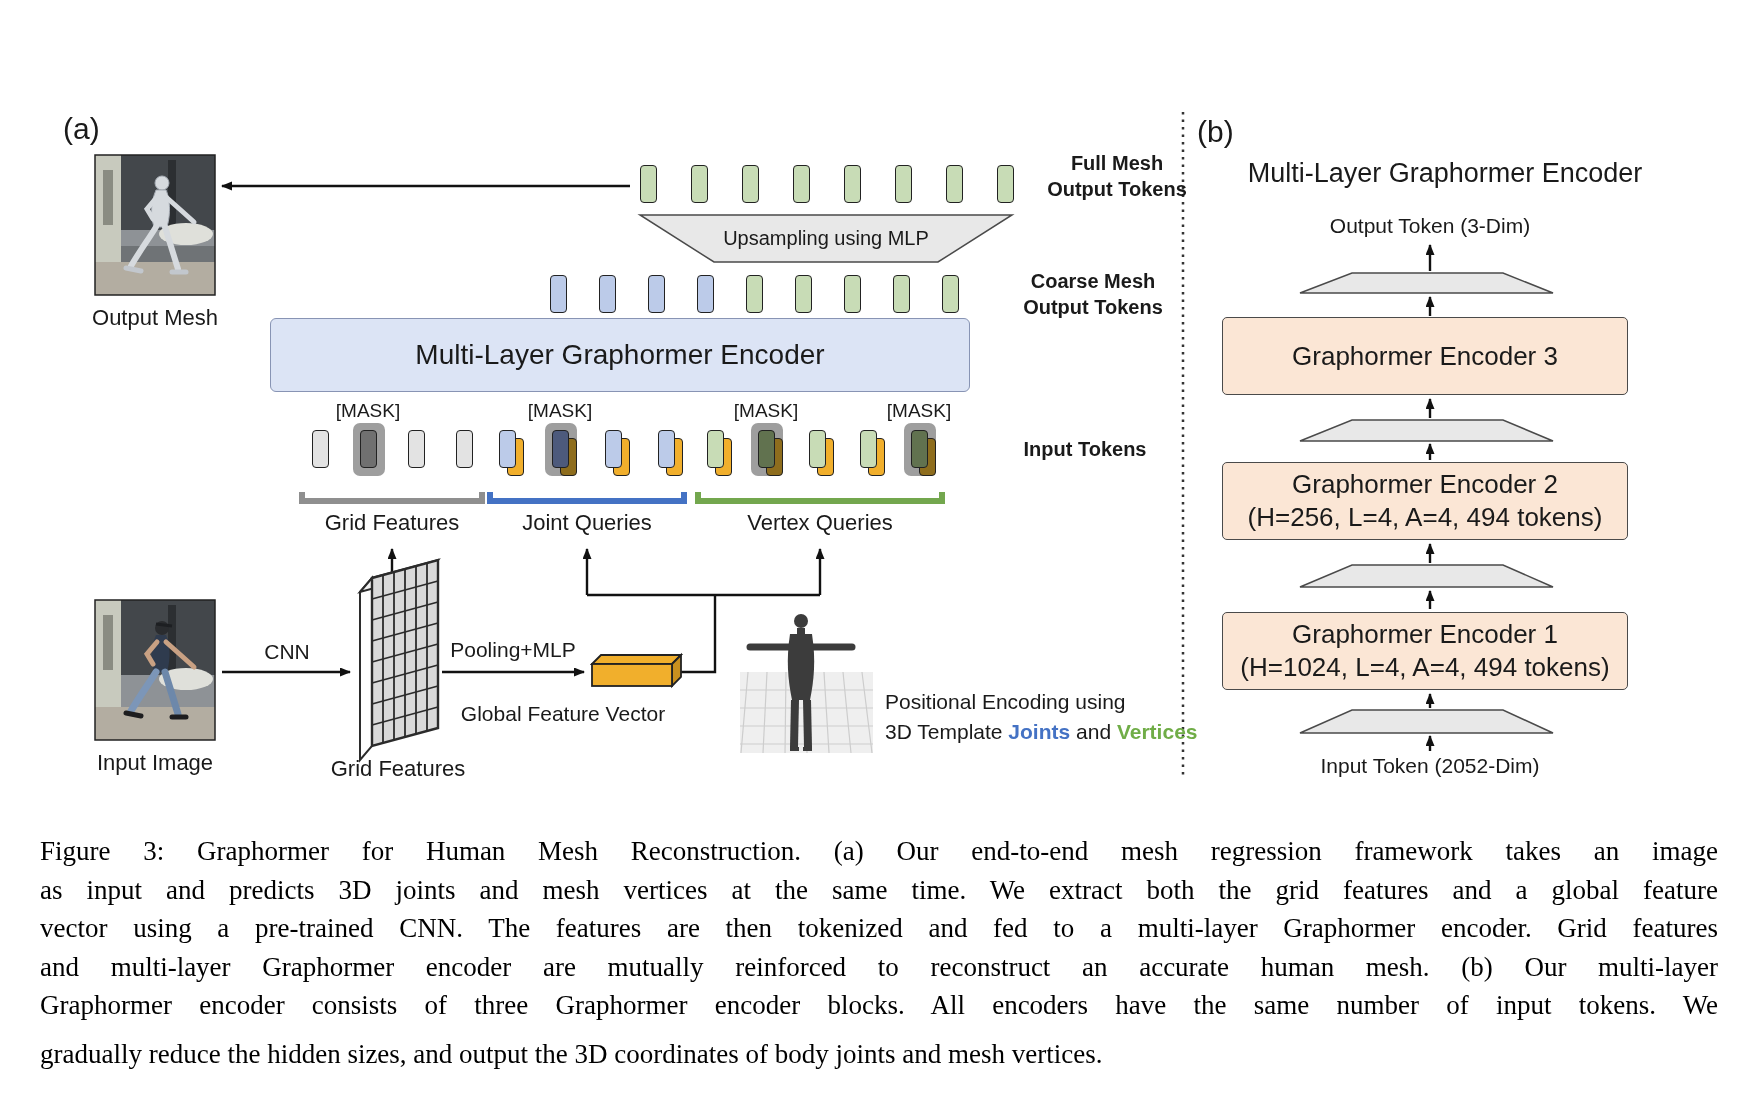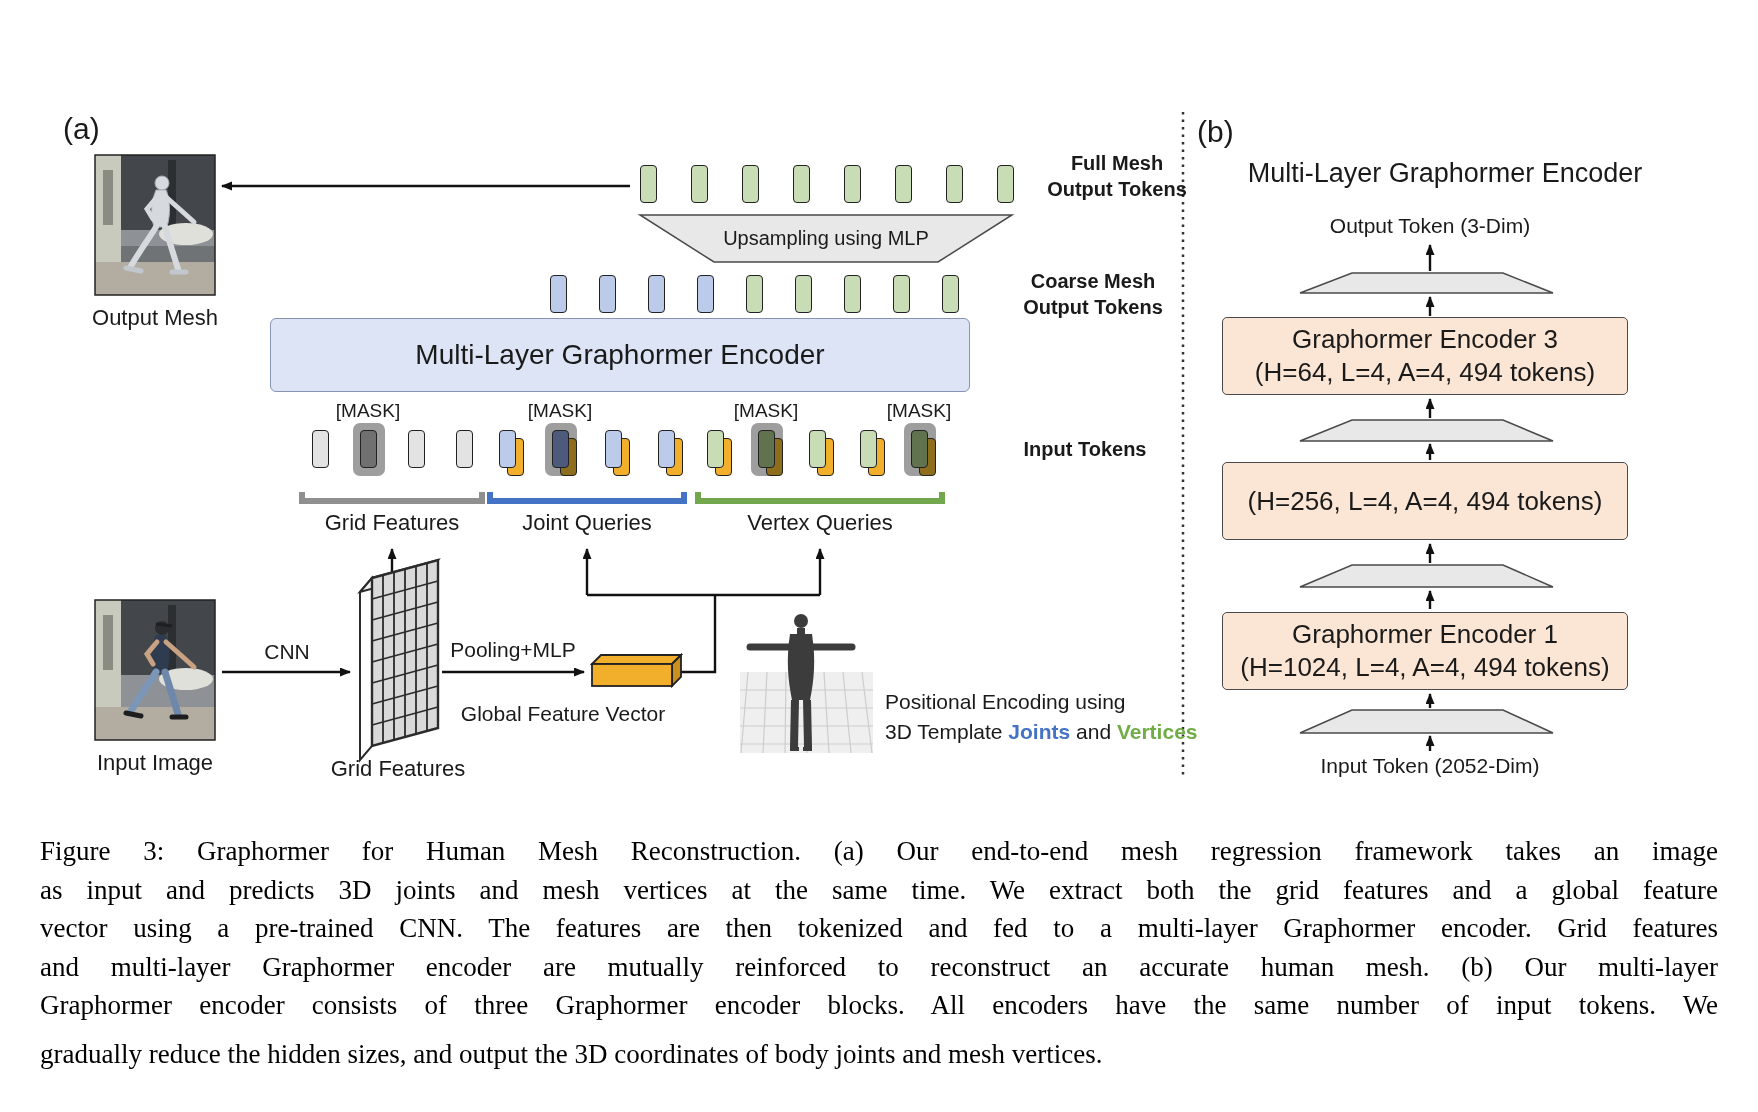--- a/index.html
+++ b/index.html
@@ -334,23 +334,23 @@
   <div class="abs lbl" style="left:885px;top:720px;">
     <span>3D Template </span><span style="font-weight: bold; color: rgb(68, 114, 196);">Joints</span><span> and </span><span style="font-weight: bold; color: rgb(112, 173, 71);">Vertices</span>
   </div>
 
   <div class="abs panel-tag" style="left:1197px;top:115px;">(b)</div>
   <div class="abs ctr" style="left:1445px;top:158px;font-size:27px;">Multi-Layer Graphormer Encoder</div>
   <div class="abs lbl ctr" style="left:1430px;top:214px;">Output Token (3-Dim)</div>
 
   <div class="enc-b" style="top: 317px; background: rgb(251, 230, 213);">
     <div>Graphormer Encoder 3</div>
-    <div>(H=64, L=4, A=4, 494 tokens)</div>
   </div>
   <div class="enc-b" style="top: 462px; background: rgb(251, 230, 213);">
+    <div>Graphormer Encoder 2</div>
     <div>(H=256, L=4, A=4, 494 tokens)</div>
   </div>
   <div class="enc-b" style="top: 612px; background: rgb(251, 230, 213);">
     <div>Graphormer Encoder 1</div>
     <div>(H=1024, L=4, A=4, 494 tokens)</div>
   </div>
 
   <div class="abs lbl ctr" style="left:1430px;top:754px;">Input Token (2052-Dim)</div>
 
   <div id="caption">

